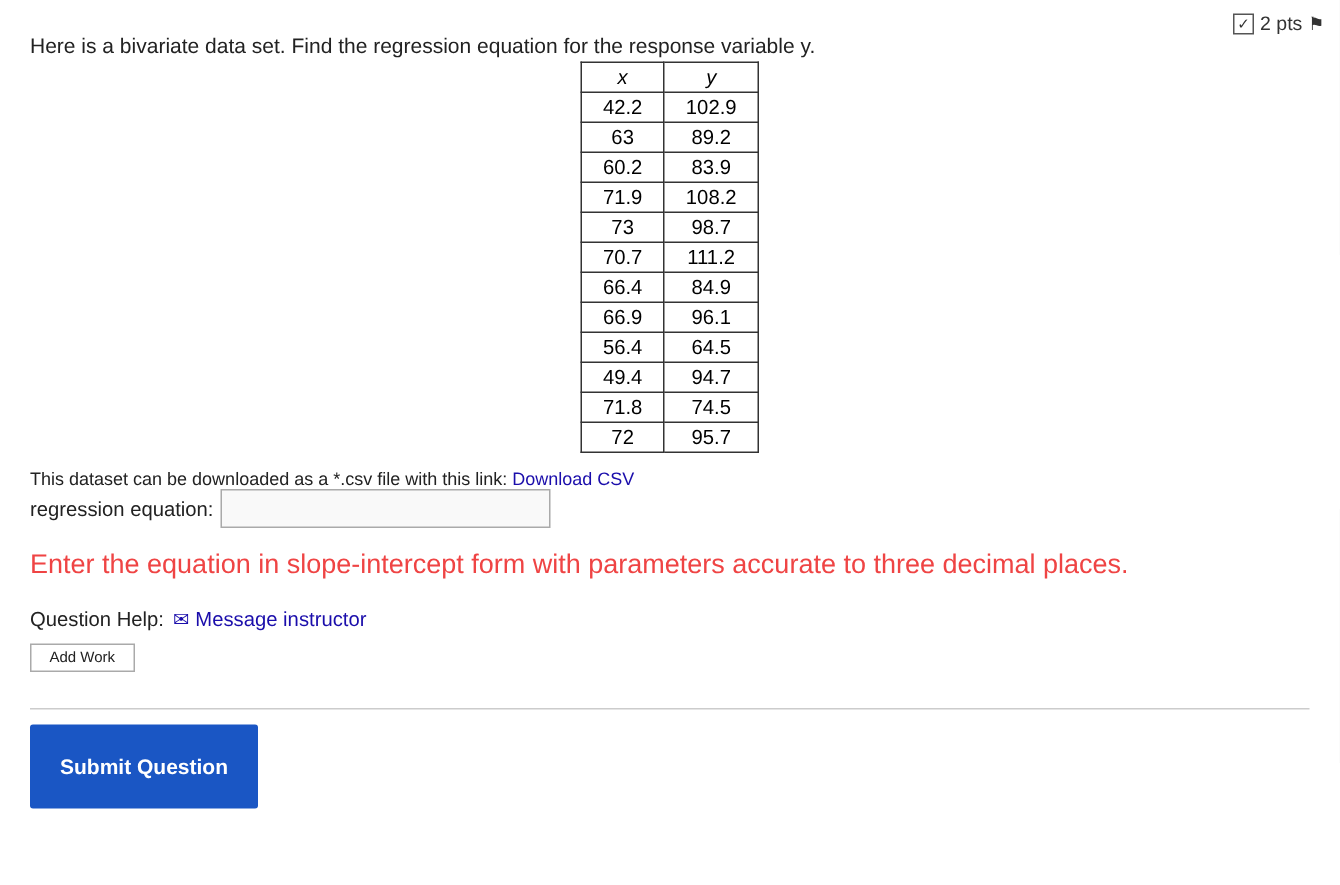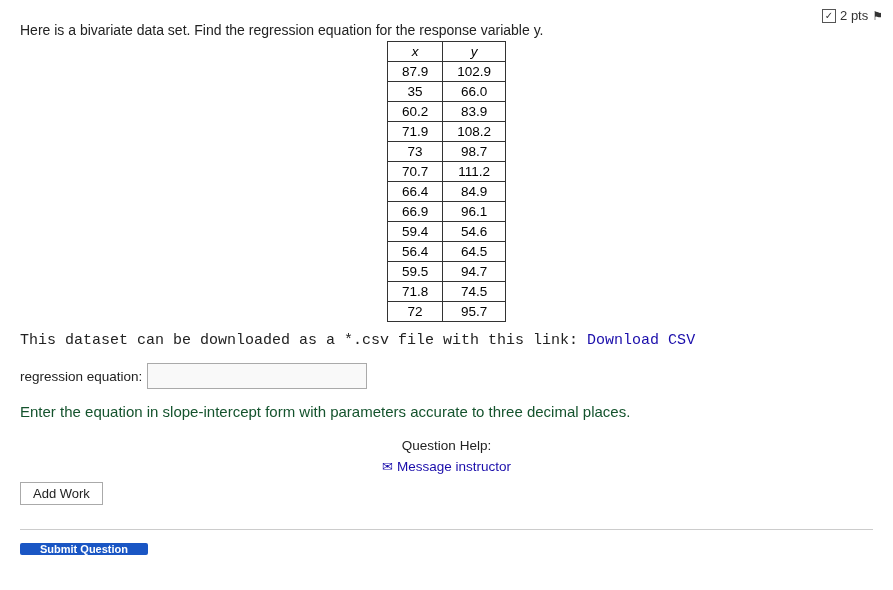--- a/index.html
+++ b/index.html
@@ -56,24 +56,22 @@
       border: 1px solid #333;
       padding: 2px 14px;
       text-align: center;
     }
     .data-table th {
       font-style: italic;
       font-weight: normal;
       background: #fff;
     }
     .csv-text {
-      font-size: 15px;
-      color: #222;
-      margin-bottom: 14px;
-      font-family: Liberation Mono, monospace;
+      font-size: 12px;
+      color: #222;
     }
     .csv-link {
       color: #1a0dab;
       text-decoration: none;
       cursor: pointer;
     }
     .regression-row {
       display: flex;
       align-items: center;
       gap: 5px;
@@ -85,61 +83,60 @@
     }
     .regression-input {
       width: 220px;
       height: 26px;
       border: 1px solid #aaa;
       background: #f9f9f9;
       padding: 2px 6px;
       font-size: 13.5px;
     }
     .slope-intercept-text {
-      font-size: 15px;
-      color: #14532d;
+      font-size: 18px;
+      color: #ef4444;
       margin-bottom: 18px;
     }
     .question-help-row {
       display: flex;
       align-items: center;
       gap: 6px;
       margin-bottom: 8px;
       font-size: 13.5px;
       color: #222;
-      flex-direction: column;
     }
     .message-link {
       color: #1a0dab;
       text-decoration: none;
       cursor: pointer;
       display: flex;
       align-items: center;
       gap: 4px;
     }
     .envelope-icon {
       font-size: 13px;
     }
     .add-work-button {
       display: inline-block;
       border: 1px solid #aaa;
       background: #fff;
       padding: 3px 12px;
-      font-size: 13px;
+      font-size: 10px;
       cursor: pointer;
       margin-bottom: 14px;
       color: #222;
     }
     .submit-button {
       display: inline-block;
       background: #1a56c4;
       color: #fff;
       border: none;
-      padding: 0 20px;
-      font-size: 11px;
+      padding: 20px 20px;
+      font-size: 14px;
       font-weight: bold;
       cursor: pointer;
       border-radius: 2px;
     }
     .divider {
       border: none;
       border-top: 1px solid #ccc;
       margin: 10px 0;
     }
   </style>
@@ -162,26 +159,26 @@
   <div class="data-table-container">
     <table class="data-table">
       <thead>
         <tr>
           <th><i>x</i></th>
           <th><i>y</i></th>
         </tr>
       </thead>
       <tbody id="table-body">
       <tr>
-            <td>87.9</td>
+            <td>42.2</td>
             <td>102.9</td>
           </tr>
           <tr>
-            <td>35</td>
-            <td>66.0</td>
+            <td>63</td>
+            <td>89.2</td>
           </tr>
           <tr>
             <td>60.2</td>
             <td>83.9</td>
           </tr>
           <tr>
             <td>71.9</td>
             <td>108.2</td>
           </tr>
           <tr>
@@ -194,29 +191,25 @@
           </tr>
           <tr>
             <td>66.4</td>
             <td>84.9</td>
           </tr>
           <tr>
             <td>66.9</td>
             <td>96.1</td>
           </tr>
           <tr>
-            <td>59.4</td>
-            <td>54.6</td>
-          </tr>
-          <tr>
             <td>56.4</td>
             <td>64.5</td>
           </tr>
           <tr>
-            <td>59.5</td>
+            <td>49.4</td>
             <td>94.7</td>
           </tr>
           <tr>
             <td>71.8</td>
             <td>74.5</td>
           </tr>
           <tr>
             <td>72</td>
             <td>95.7</td>
           </tr>

